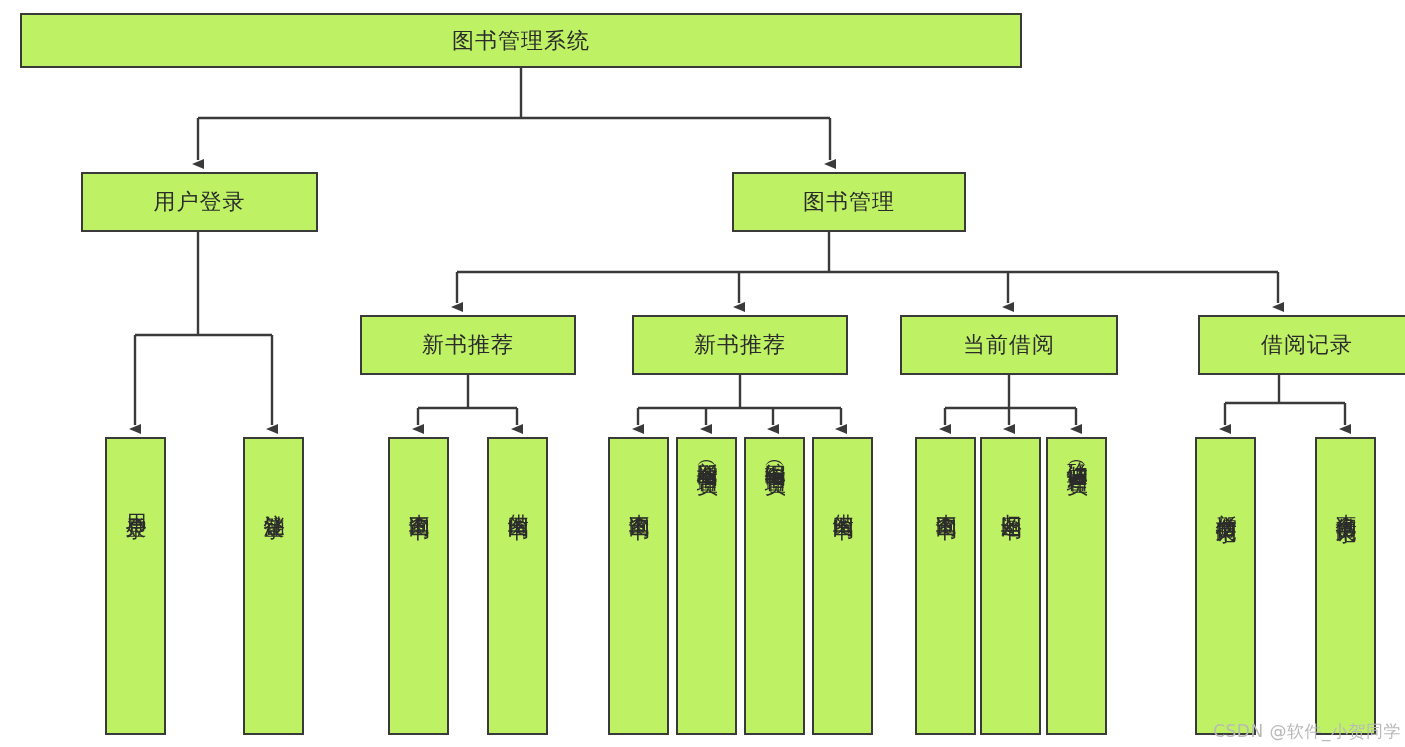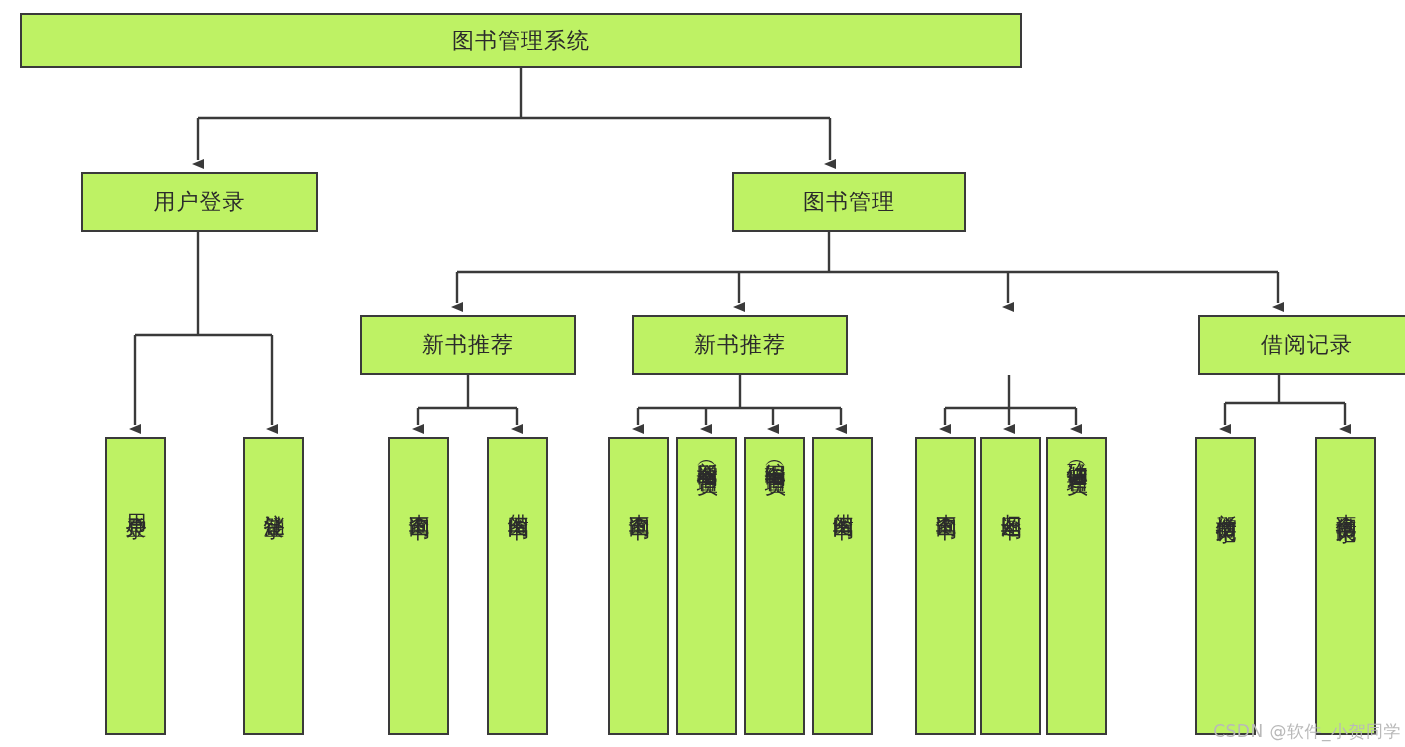--- a/index.html
+++ b/index.html
@@ -122,20 +122,21 @@
   <div class="node h" style="left:20px; top:13px; width:1002px; height:55px;">图书管理系统</div>
 
   <div class="node h" style="left:81px; top:172px; width:237px; height:60px;">用户登录</div>
 
   <div class="node h" style="left:732px; top:172px; width:234px; height:60px;">图书管理</div>
 
   <div class="node h" style="left:360px; top:315px; width:216px; height:60px;">新书推荐</div>
 
   <div class="node h" style="left:632px; top:315px; width:216px; height:60px;">新书推荐</div>
 
+  <div class="node h" style="left:900px; top:315px; width:218px; height:60px;">当前借阅</div>
 
   <div class="node h" style="left:1170px; top:315px; width:218px; height:60px;margin-left:28px;">借阅记录</div>
 
   <div class="node v" style="left:105px; top:437px; width:61px; height:298px;">
     <span class="vtext mid">用户登录</span>
   </div>
 
   <div class="node v" style="left:243px; top:437px; width:61px; height:298px;">
     <span class="vtext mid">注销登录</span>
   </div>

